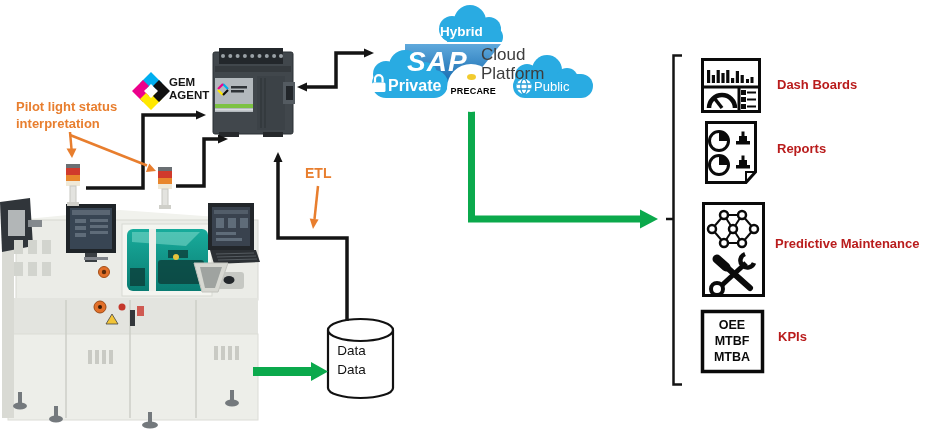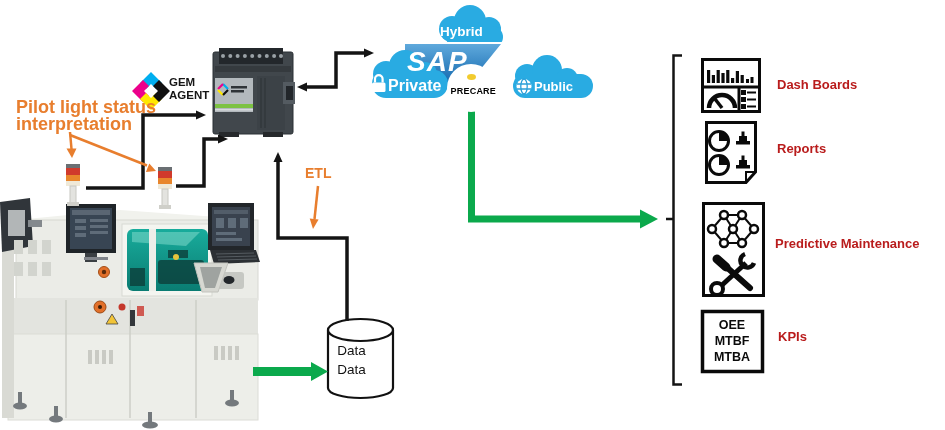--- a/index.html
+++ b/index.html
@@ -4,23 +4,23 @@
 <style>
   html,body{margin:0;padding:0;background:#fff;}
   .canvas{position:relative;width:945px;height:430px;background:#ffffff;overflow:hidden;
           font-family:"Liberation Sans",sans-serif;}
   .canvas svg.scene{position:absolute;left:0;top:0;}
   .txt{position:absolute;white-space:nowrap;}
   .t-hybrid{left:440px;top:24px;width:62px;font-size:13.5px;font-weight:600;color:#fff;}
   .t-sap{left:407px;top:46px;font-size:28px;font-weight:700;font-style:italic;color:#fff;letter-spacing:1px;}
   .t-cp{left:481px;top:45px;font-size:17px;color:#3D3D3D;line-height:19px;}
   .t-private{left:388px;top:77px;font-size:16px;font-weight:600;color:#fff;}
-  .t-public{left:534px;top:79px;font-size:13px;font-weight:700;color:#fff;}
+  .t-public{left:534px;top:79px;font-size:13px;font-weight:400;color:#fff;}
   .t-precare{left:447px;top:86px;width:49px;text-align:right;font-size:9px;font-weight:700;color:#000;letter-spacing:.2px;}
-  .t-pilot{left:16px;top:99px;font-size:18px;font-weight:700;color:#E87E2E;line-height:16.5px;}
+  .t-pilot{left:16px;top:99px;font-size:13px;font-weight:700;color:#E87E2E;line-height:16.5px;}
   .t-etl{left:305px;top:165px;font-size:14px;font-weight:700;color:#E87E2E;}
   .t-gem{left:169px;top:76px;font-size:11.5px;font-weight:700;color:#161616;line-height:13px;}
   .t-data{left:330px;top:341px;width:43px;text-align:center;font-size:13.5px;color:#111;line-height:19px;}
   .out-label{font-size:13px;font-weight:700;color:#b91c1c;}
   .l-dash{left:777px;top:77px;}
   .l-reports{left:777px;top:141px;}
   .l-predictive{left:775px;top:236px;}
   .l-kpis{left:778px;top:329px;}
   .kpi-lines{left:701px;top:317px;width:62px;text-align:center;font-size:12.5px;font-weight:700;color:#0a0a0a;line-height:16px;}
 </style>
@@ -365,20 +365,24 @@
 
 <div class="txt t-gem">
   <div>GEM</div>
   <div>AGENT</div>
 </div>
 
 <div class="txt t-etl">ETL</div>
 
 <div class="txt t-hybrid">Hybrid</div>
 <div class="txt t-sap">SAP</div>
+<div class="txt t-cp">
+  <div>Cloud</div>
+  <div>Platform</div>
+</div>
 <div class="txt t-private">Private</div>
 <div class="txt t-public">Public</div>
 <div class="txt t-precare">PRECARE</div>
 
 <div class="txt t-data">
   <div>Data</div>
   <div>Data</div>
 </div>
 
 <div class="txt out-label l-dash">Dash Boards</div>

